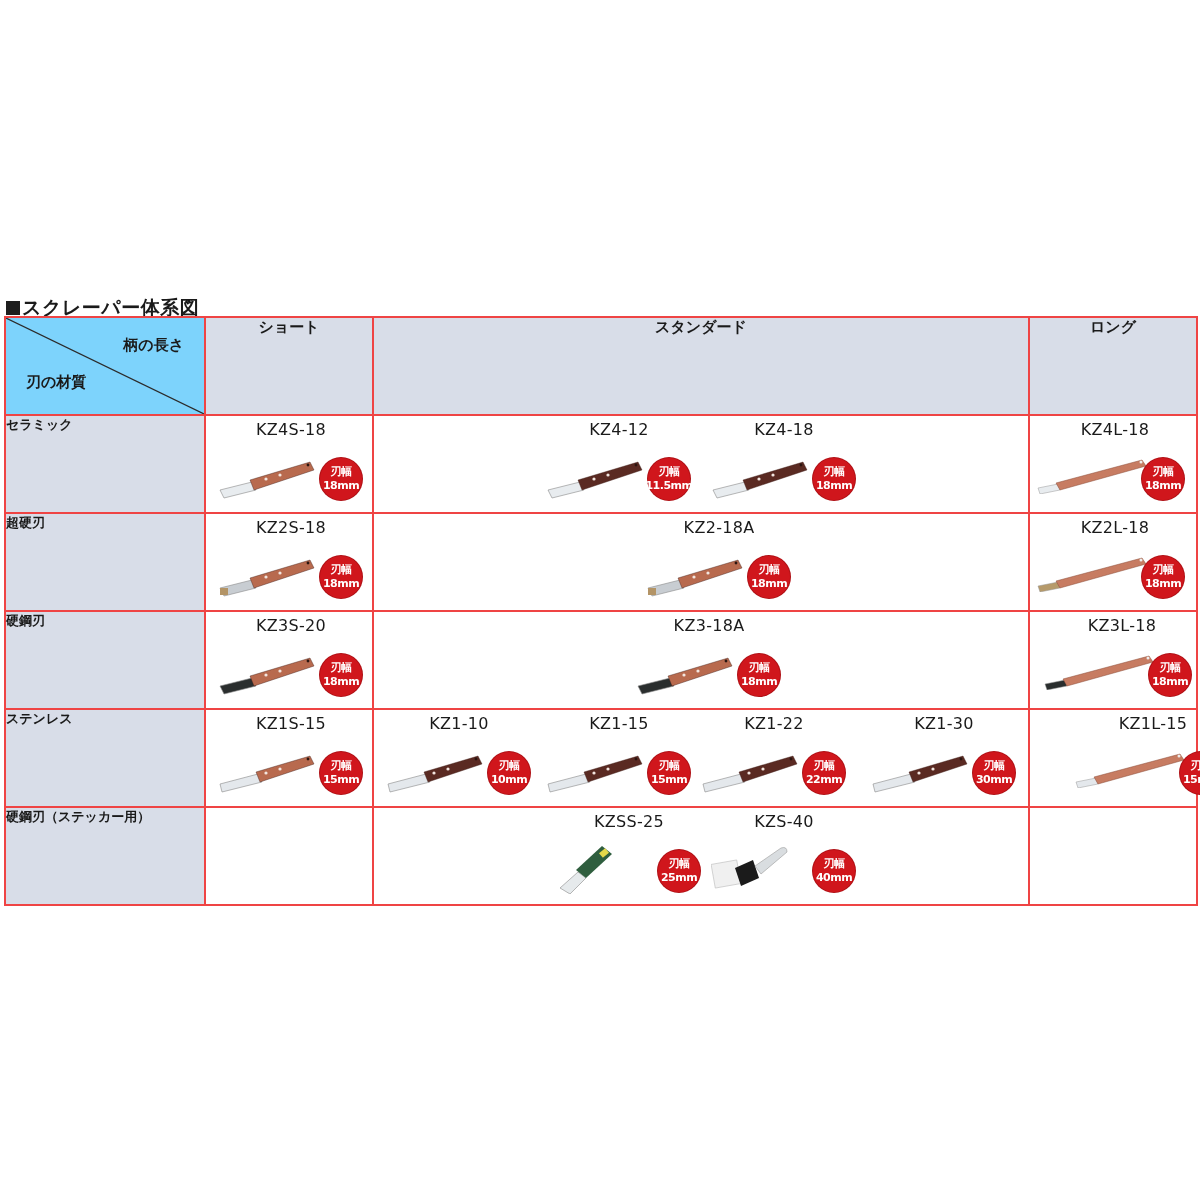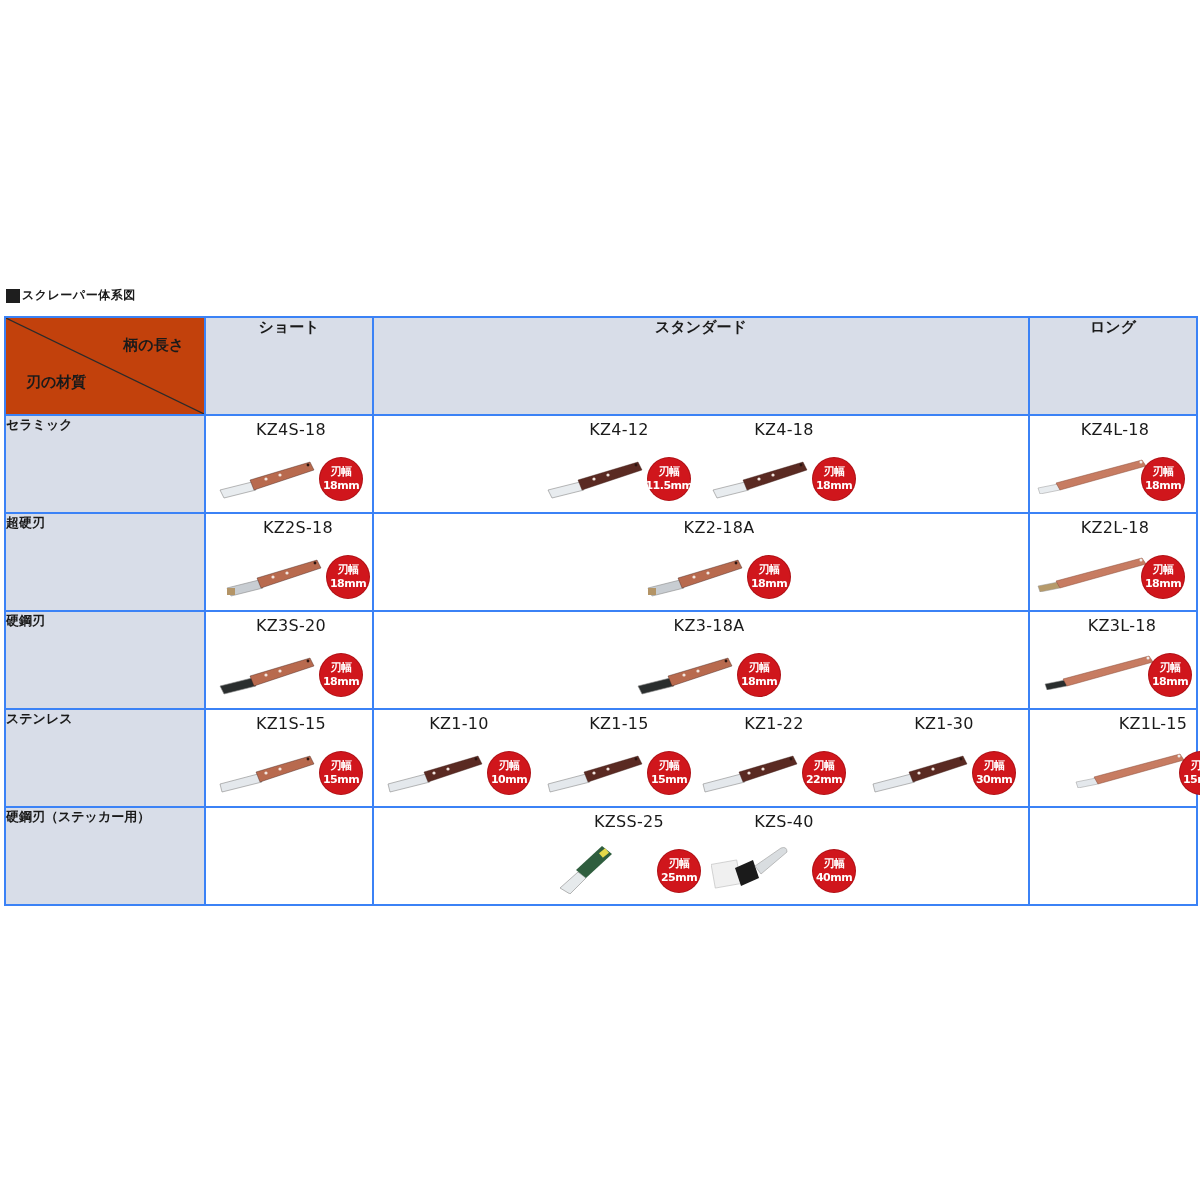--- a/index.html
+++ b/index.html
@@ -1,26 +1,26 @@
 <!DOCTYPE html>
 <html><head>
 <meta charset="utf-8">
 <style>
   html, body { margin: 0; padding: 0; background: #ffffff; }
   body { width: 1200px; height: 1200px; position: relative; overflow: hidden;
          font-family: "DejaVu Sans", "Liberation Sans", sans-serif; color: #1a1a1a; }
-  .title { position: absolute; left: 6px; top: 287px; font-size: 12px; font-weight: bold;
+  .title { position: absolute; left: 6px; top: 295px; font-size: 19px; font-weight: bold;
            letter-spacing: 0.5px; display: flex; align-items: center; }
   .title .sq { display: inline-block; width: 14px; height: 14px; background: #1e1e1e; margin-right: 2px; }
   table.grid { position: absolute; left: 4px; top: 316px; border-collapse: collapse; table-layout: fixed;
                width: 1192px; }
-  table.grid td, table.grid th { border: 2px solid #3b82f6; padding: 0; vertical-align: top; }
+  table.grid td, table.grid th { border: 2px solid #ef4444; padding: 0; vertical-align: top; }
   th.hdr { background: #d8dde8; font-size: 15px; font-weight: bold; height: 96px; vertical-align: middle;
            text-align: center; }
-  th.corner { position: relative; background: #c2410c; }
+  th.corner { position: relative; background: #7dd3fc; }
   th.corner svg { position: absolute; left: 0; top: 0; width: 100%; height: 100%; }
   th.corner .top-lbl { position: absolute; right: 20px; top: 18px; font-size: 15px; font-weight: bold; }
   th.corner .bot-lbl { position: absolute; left: 20px; bottom: 22px; font-size: 15px; font-weight: bold; }
   td.rowhdr { background: #d8dde8; font-size: 13px; font-weight: bold; vertical-align: middle;
               padding-left: 12px; height: 96px; }
   td.cell { height: 96px; position: relative; background: #fff; }
   .prod { position: absolute; top: 0; width: 170px; height: 76px; }
   .prod .code { position: absolute; top: 4px; left: 0; width: 100%; text-align: center; font-size: 16px;
                 font-family: "DejaVu Sans", sans-serif; color: #1a1a1a; letter-spacing: 0.3px; }
   .tool { position: absolute; left: 12px; top: 44px; width: 100px; height: 40px; }
@@ -122,21 +122,21 @@
             <div class="badge" style="left: 112px; top: 42px;">
               <span>刃幅</span>
               <span>18mm</span>
             </div>
           </div>
         </td>
       </tr>
       <tr>
         <td class="rowhdr">超硬刃</td>
         <td class="cell">
-          <div class="prod" style="left: 7px;">
+          <div class="prod" style="left: 0px;">
             <div class="code">KZ2S-18</div>
             <div class="tool"><svg viewBox="0 0 100 40" width="100" height="40">
       <polygon points="2,30 34,22 38,30 6,38" fill="#c8cdd2" stroke="#888" stroke-width="0.6"></polygon>
       <rect x="2" y="30" width="8" height="7" fill="#b39466"></rect>
       <polygon points="32,20 92,2 96,10 36,30" fill="#b86a4e" stroke="#3d1d16" stroke-width="0.4"></polygon>
       <circle cx="48" cy="19" r="1.6" fill="#f2e6e0"></circle>
                 <circle cx="62" cy="15" r="1.6" fill="#f2e6e0"></circle>
       <circle cx="90" cy="5" r="1.4" fill="#2a1510"></circle>
     </svg></div>
             <div class="badge" style="left: 114px; top: 42px;">

